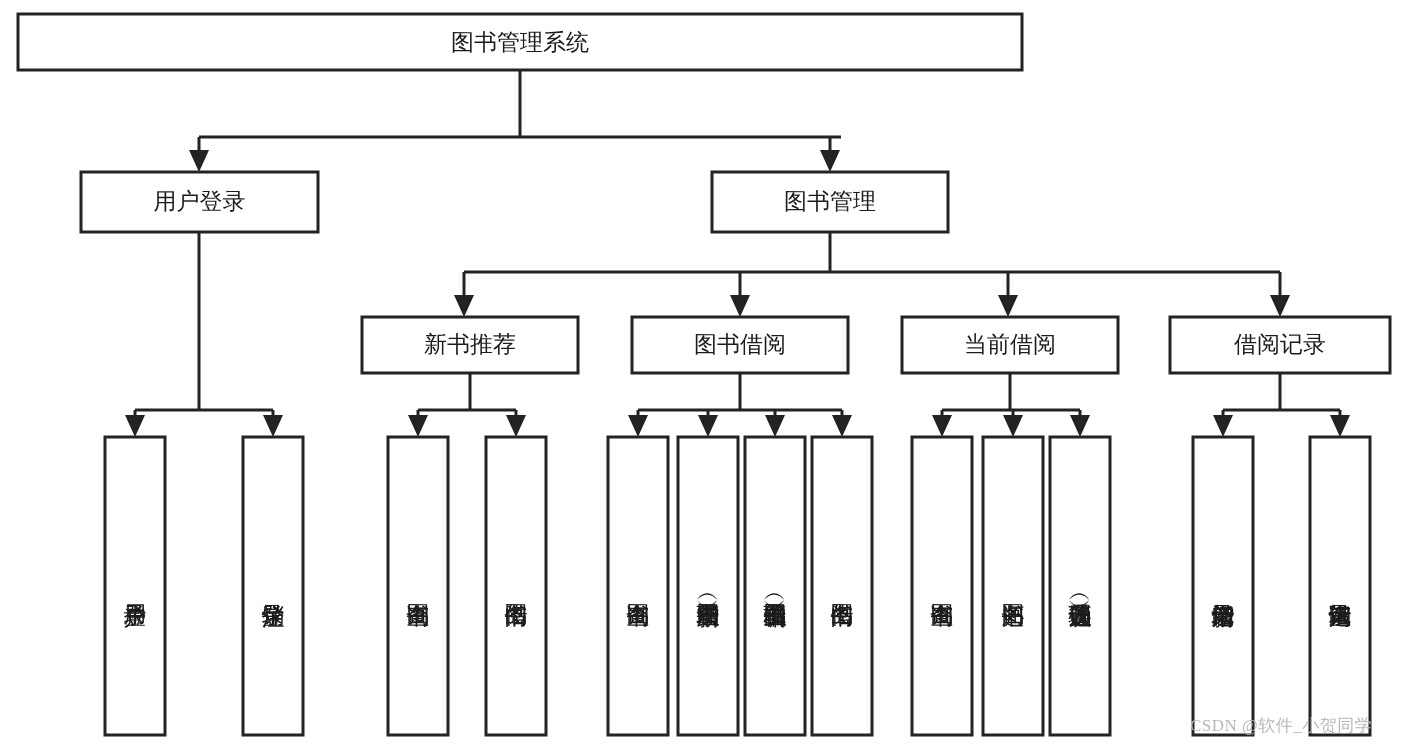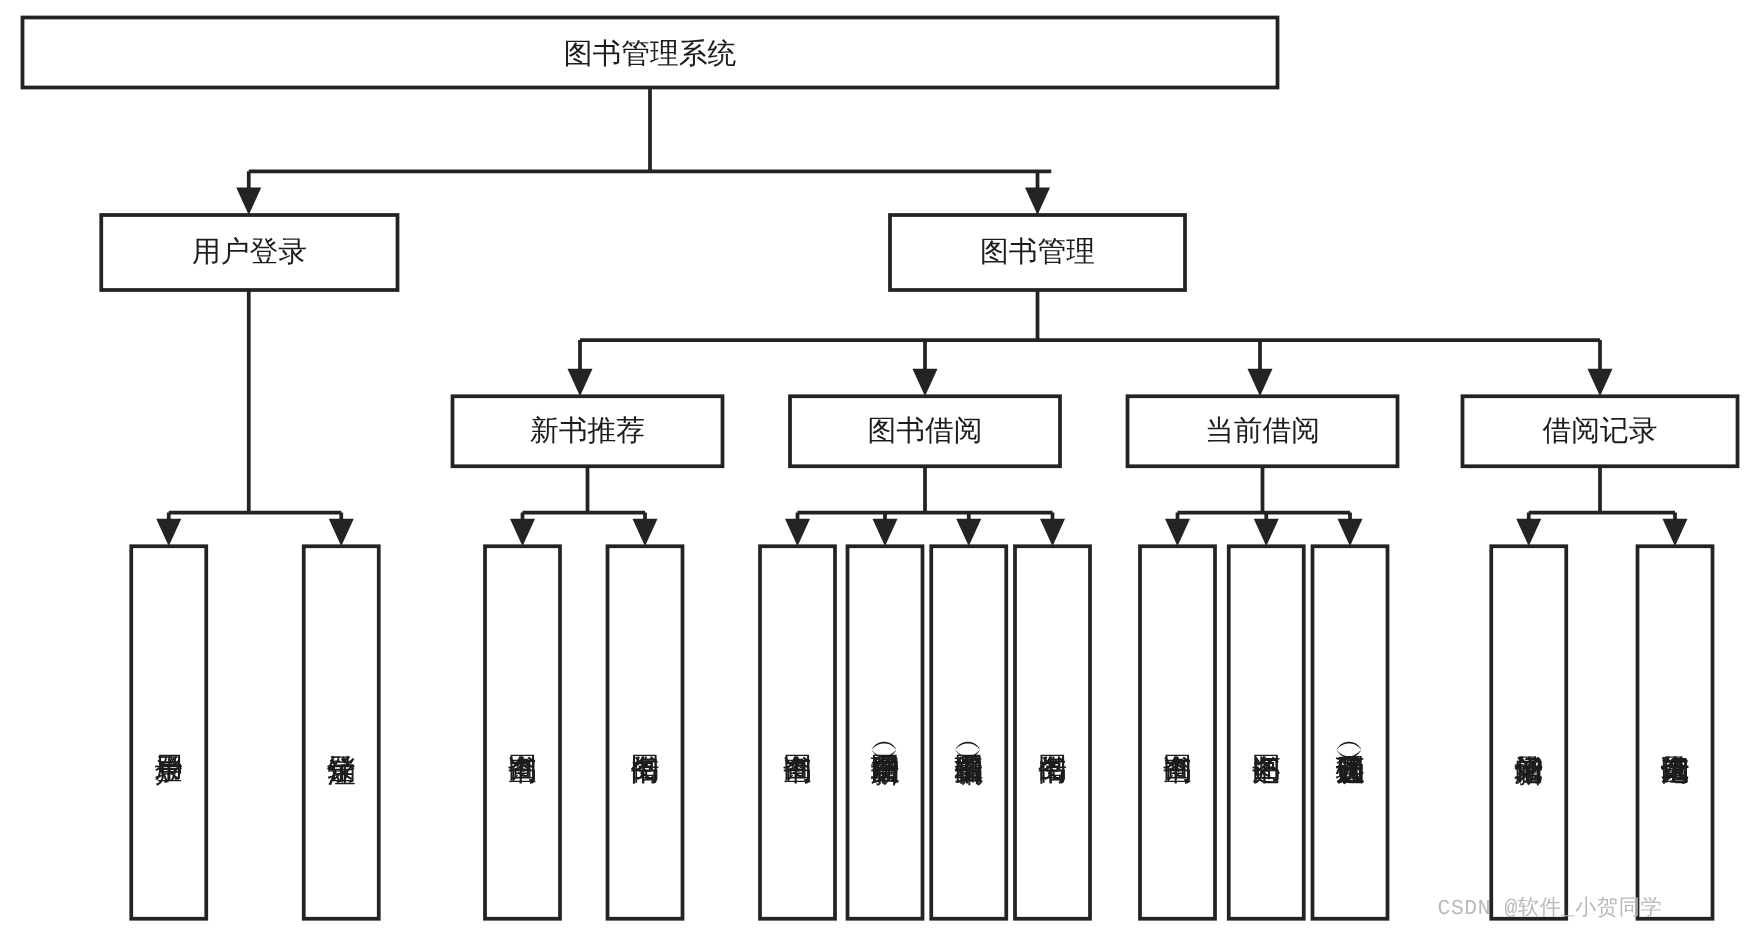--- a/index.html
+++ b/index.html
@@ -42,23 +42,23 @@
   }
   .node-label-h {
     font-family: "Liberation Sans", "DejaVu Sans", sans-serif;
     font-size: 23px;
     fill: #1c1c1c;
     text-anchor: middle;
     dominant-baseline: middle;
   }
   .watermark {
     position: absolute;
-    left: 1150px;
+    left: 1190px;
     top: 714px;
-    font-family: Liberation Mono, monospace;
+    font-family: Liberation Serif, serif;
     font-size: 17px;
     color: #b9b9b9;
     white-space: nowrap;
     letter-spacing: 0.5px;
   }
   
   .vlabel {
     position: absolute;
     writing-mode: vertical-rl;
     text-orientation: upright;

